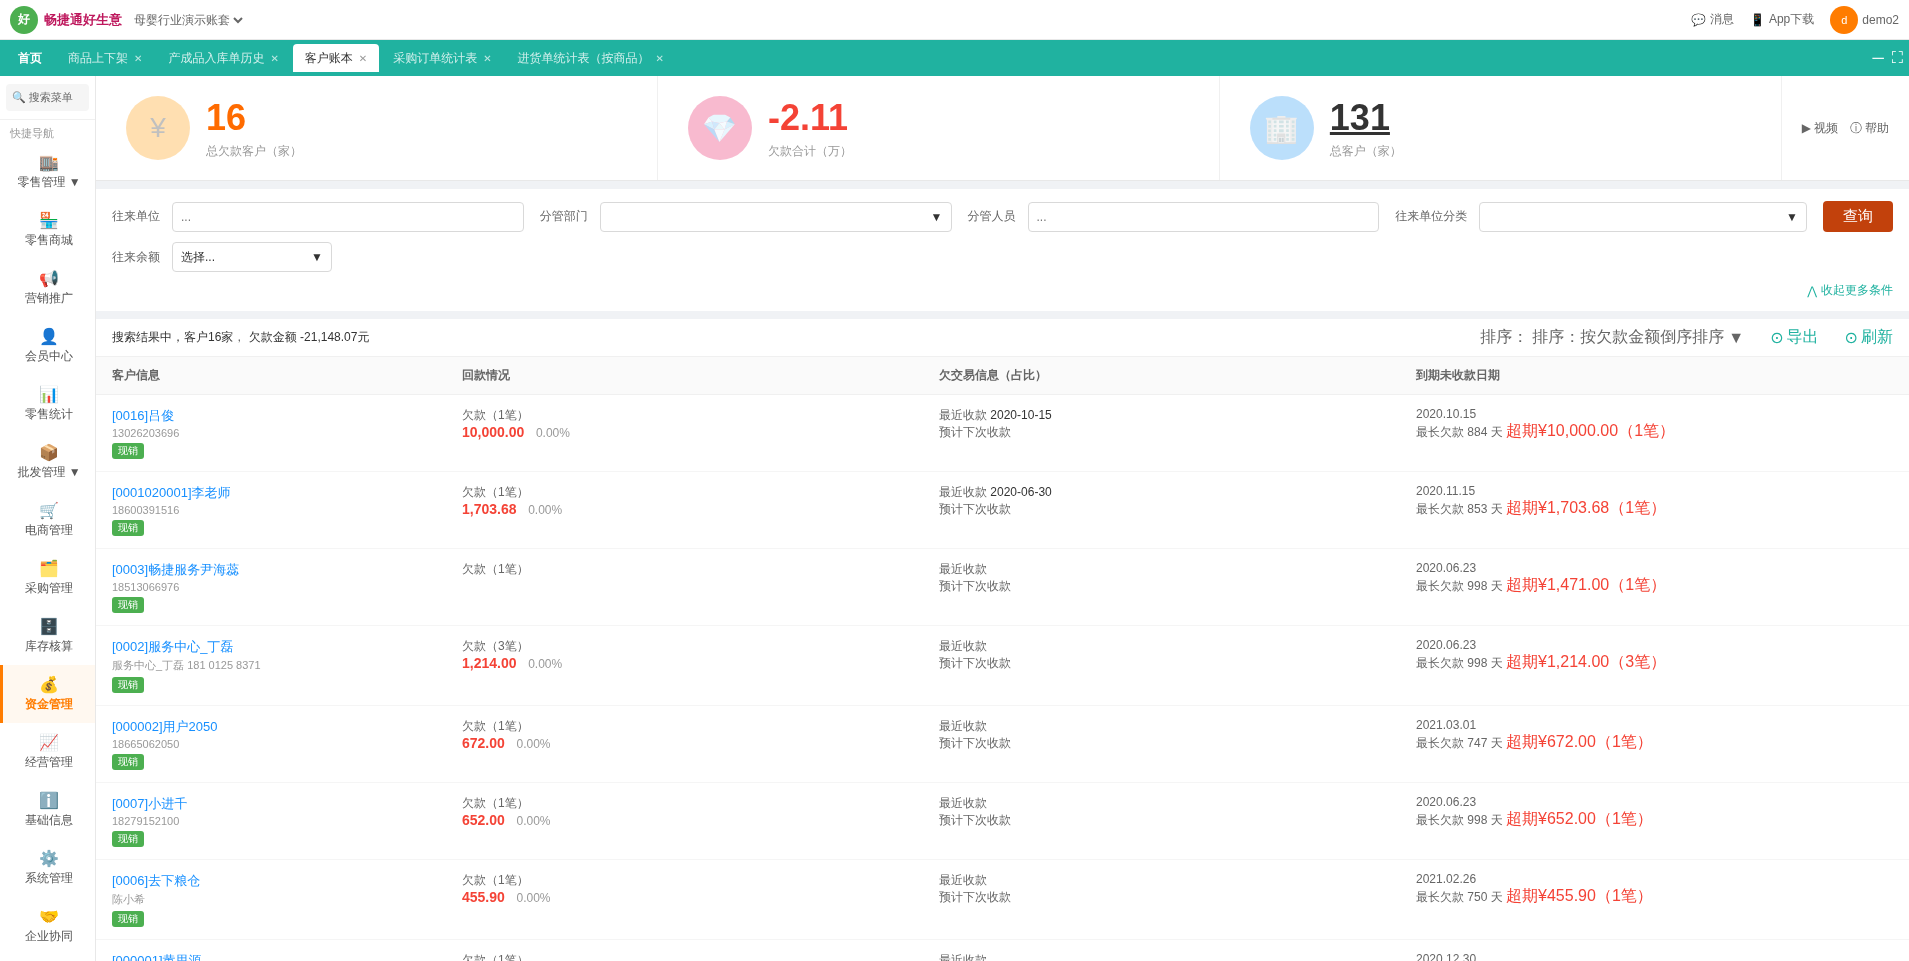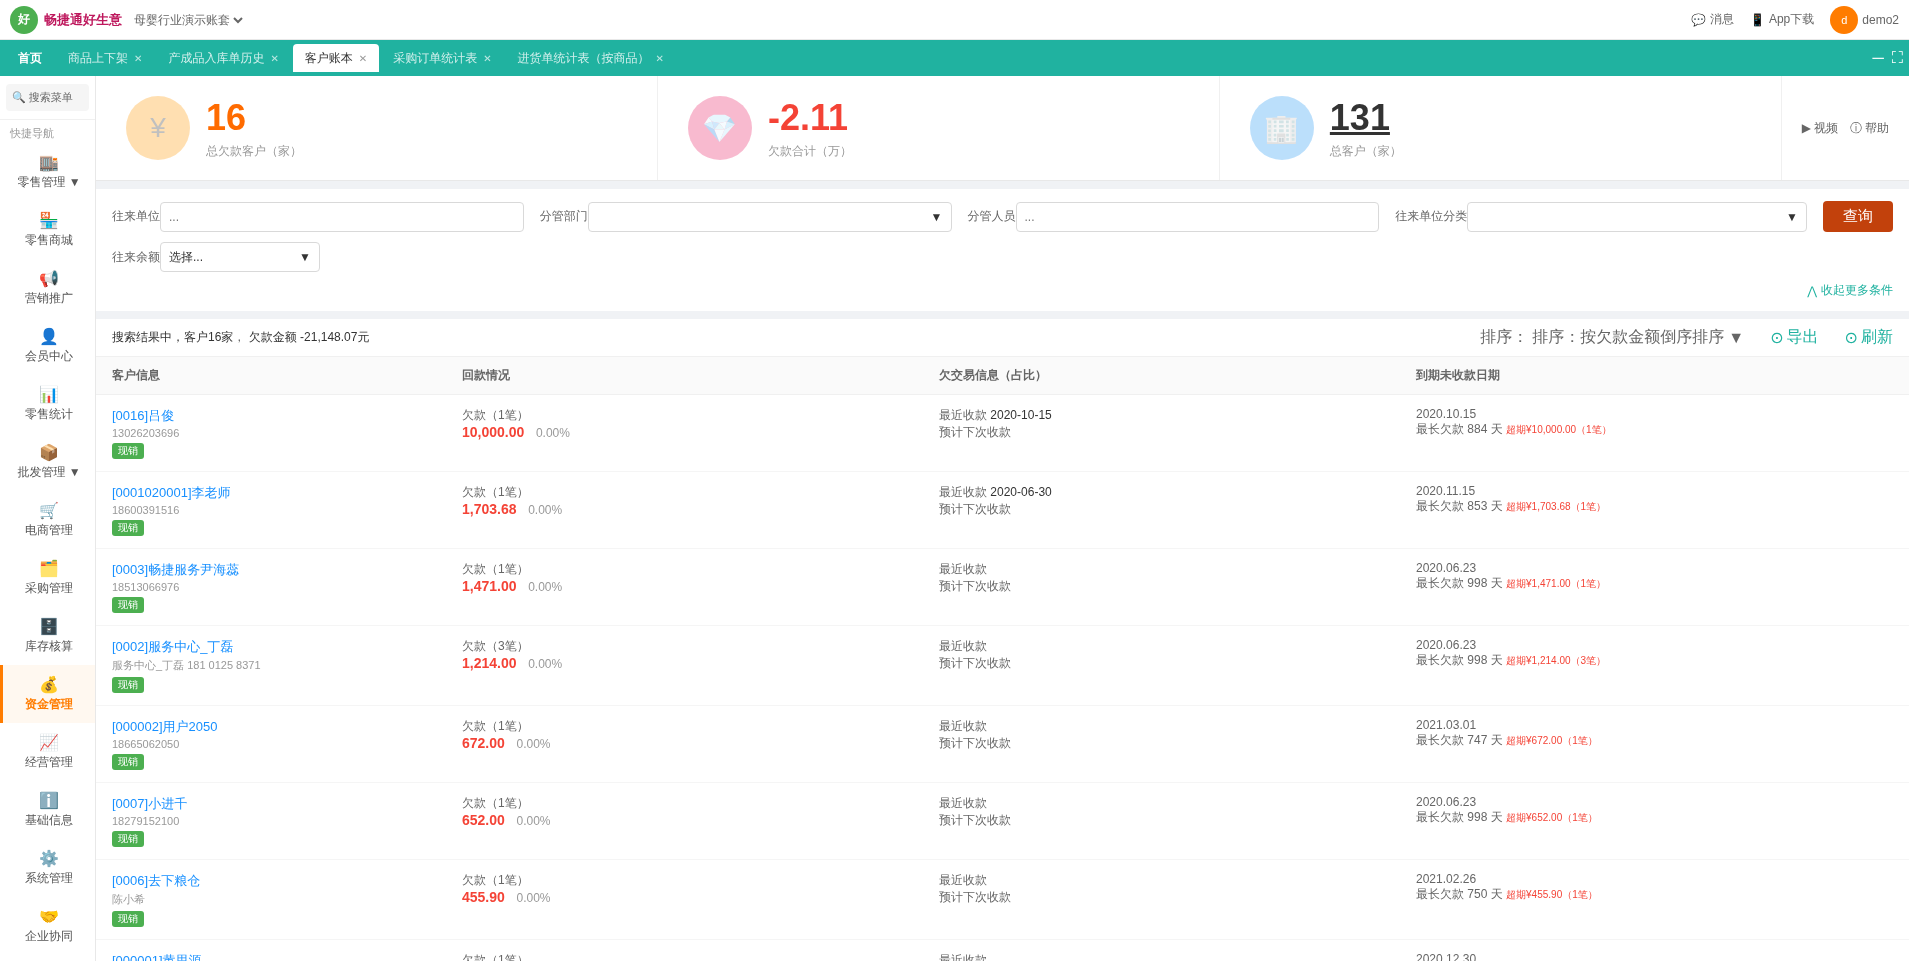--- a/index.html
+++ b/index.html
@@ -54,21 +54,21 @@
     .stat-number.orange { color: #ff6b00; }
     .stat-number.red { color: #f44336; }
     .stat-number.dark { color: #333; font-weight: 900; text-decoration: underline; }
     .stat-label { font-size: 12px; color: #999; margin-top: 4px; }
     .stat-header-right { display: flex; align-items: center; gap: 12px; padding: 10px 20px; margin-left: auto; }
     .view-btn { font-size: 12px; color: #666; cursor: pointer; display: flex; align-items: center; gap: 3px; }
 
     
     .filter-area { background: #fff; padding: 12px 16px; margin-bottom: 8px; }
     .filter-row { display: flex; align-items: center; gap: 16px; margin-bottom: 10px; flex-wrap: wrap; }
-    .filter-item { display: flex; align-items: center; gap: 0; flex: 1; min-width: 200px; }
+    .filter-item { display: flex; align-items: center; gap: 12px; flex: 1; min-width: 200px; }
     .filter-label { font-size: 12px; color: #666; white-space: nowrap; }
     .filter-input { flex: 1; height: 30px; border: 1px solid #d9d9d9; border-radius: 4px; padding: 0 8px; font-size: 12px; color: #333; background: #fff; }
     .filter-select { flex: 1; height: 30px; border: 1px solid #d9d9d9; border-radius: 4px; padding: 0 8px; font-size: 12px; color: #333; background: #fff; cursor: pointer; display: flex; align-items: center; justify-content: space-between; }
     .filter-btn-row { display: flex; align-items: center; justify-content: space-between; }
     .collapse-btn { display: flex; align-items: center; gap: 4px; color: #20b2a0; font-size: 12px; cursor: pointer; }
     .search-btn { background: #c2410c; color: white; border: none; border-radius: 4px; padding: 6px 20px; font-size: 15px; cursor: pointer; }
 
     
     .results-bar { background: #fff; padding: 8px 16px; display: flex; align-items: center; justify-content: space-between; border-bottom: 1px solid #f0f0f0; }
     .results-info { font-size: 12px; color: #666; }
@@ -86,21 +86,21 @@
     .customer-name-link { color: #1890ff; font-size: 13px; cursor: pointer; text-decoration: none; }
     .customer-sub { font-size: 11px; color: #999; margin-top: 2px; }
     .tag { display: inline-block; padding: 1px 6px; border-radius: 3px; font-size: 10px; margin-top: 4px; }
     .tag.green { background: #4CAF50; color: white; }
     .debt-amount { color: #f44336; font-size: 14px; font-weight: bold; cursor: pointer; }
     .debt-label { font-size: 12px; color: #666; }
     .debt-percent { font-size: 12px; color: #999; margin-left: 8px; }
     .repay-info { font-size: 12px; color: #666; }
     .repay-date { color: #333; }
     .due-info { font-size: 12px; color: #666; }
-    .overdue-link { color: #f44336; cursor: pointer; font-size: 10px; }
+    .overdue-link { color: #f44336; cursor: pointer; font-size: 16px; }
     .days-text { color: #666; font-size: 12px; }
 
     input[type="text"] { outline: none; }
   </style>
 </head>
 <body>
 
 <div class="top-bar">
   <div class="top-bar-left">
     <div class="logo-area">
@@ -386,24 +386,20 @@
       </div>
 
       <div class="table-row">
         <div class="customer-info">
           <div><a class="customer-name-link">[0003]畅捷服务尹海蕊</a></div>
           <div class="customer-sub">18513066976</div>
           <span class="tag green">现销</span>
         </div>
         <div>
           <div class="debt-label">欠款（1笔）</div>
-          <div>
-            <span class="debt-amount">1,471.00</span>
-            <span class="debt-percent">0.00%</span>
-          </div>
         </div>
         <div class="repay-info">
           <div><span>最近收款</span></div>
           <div>预计下次收款</div>
         </div>
         <div class="due-info">
           <div>2020.06.23</div>
           <div><span class="days-text">最长欠款 998 天</span> <span class="overdue-link">超期¥1,471.00（1笔）</span></div>
         </div>
       </div>

